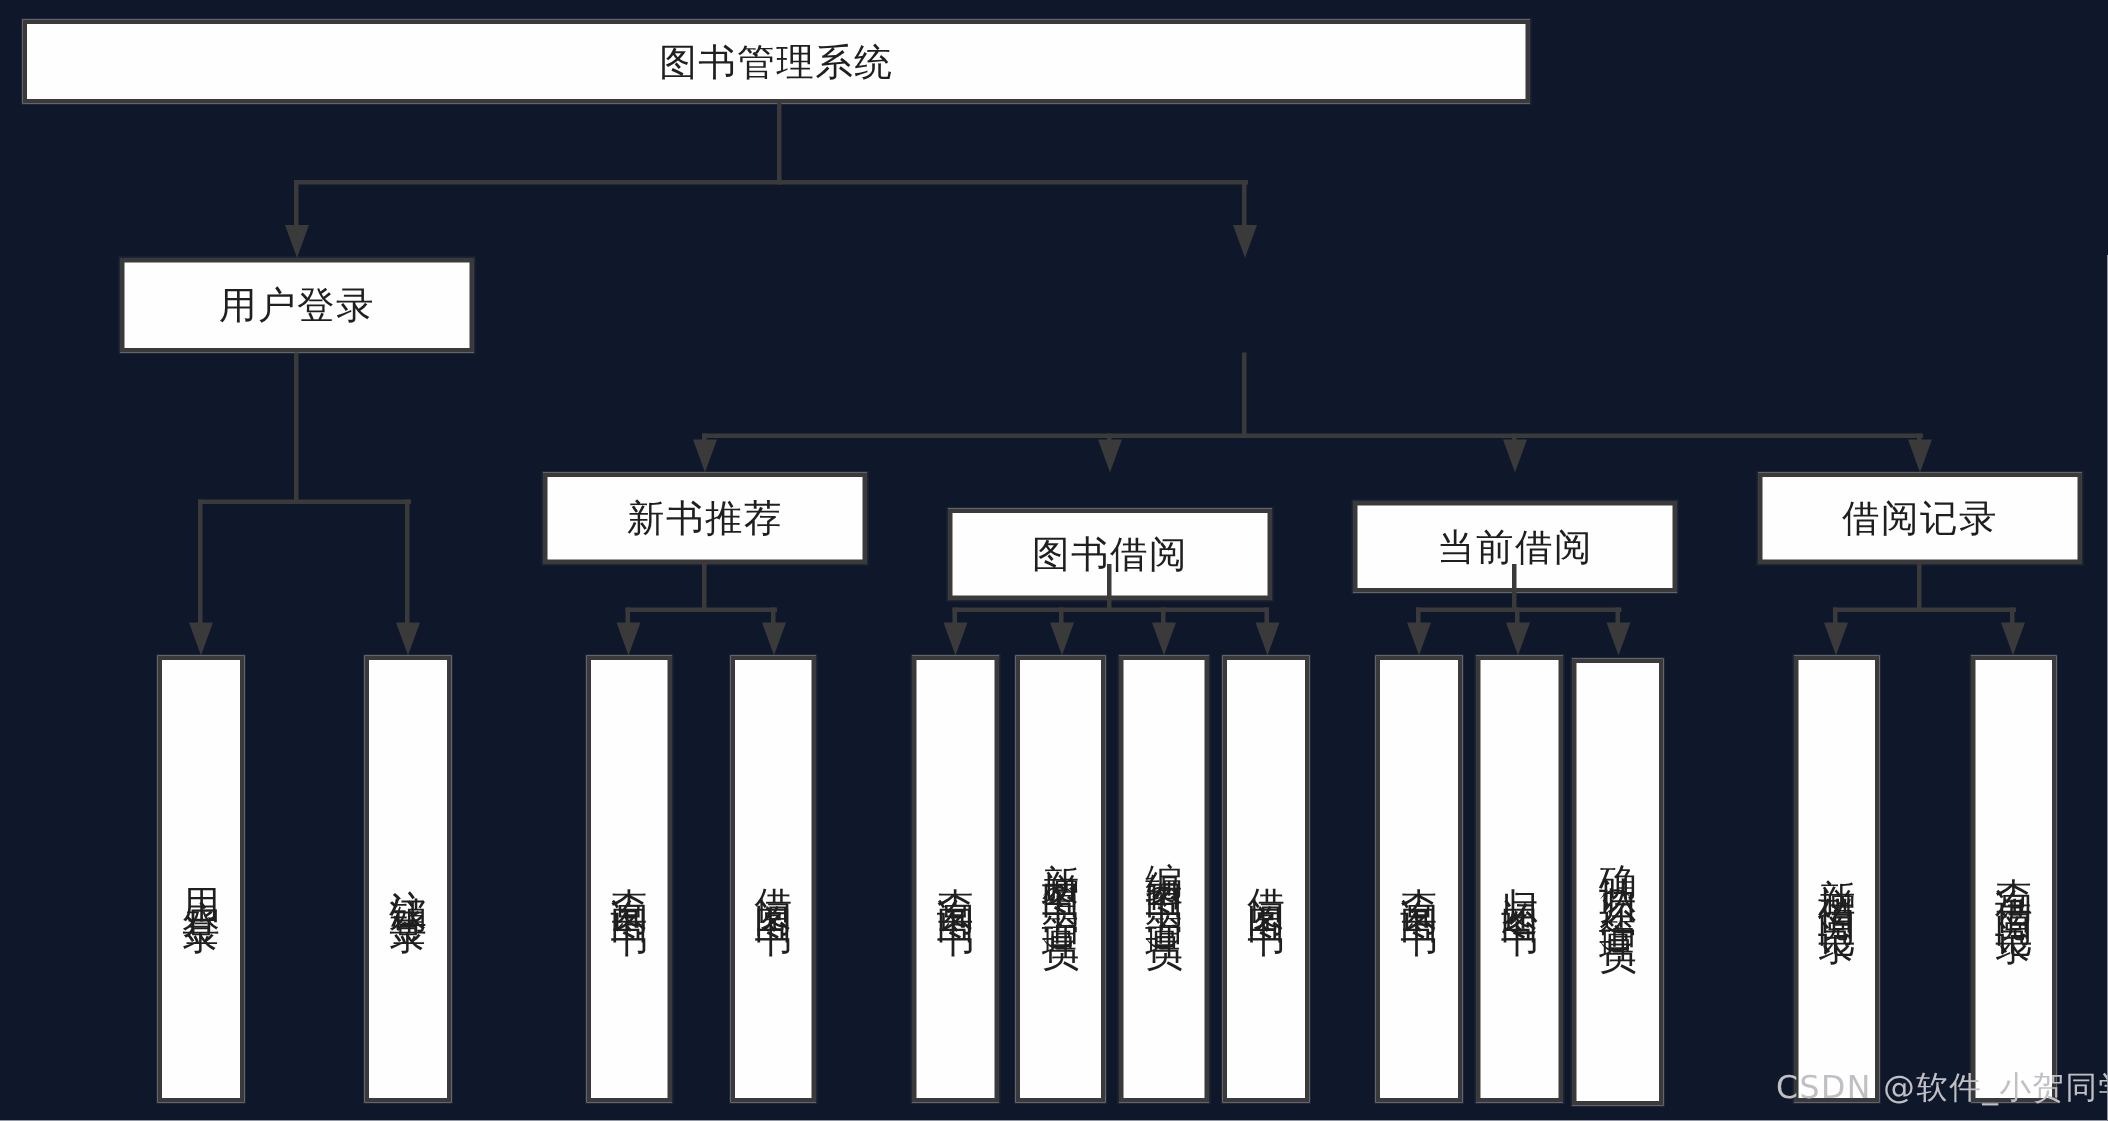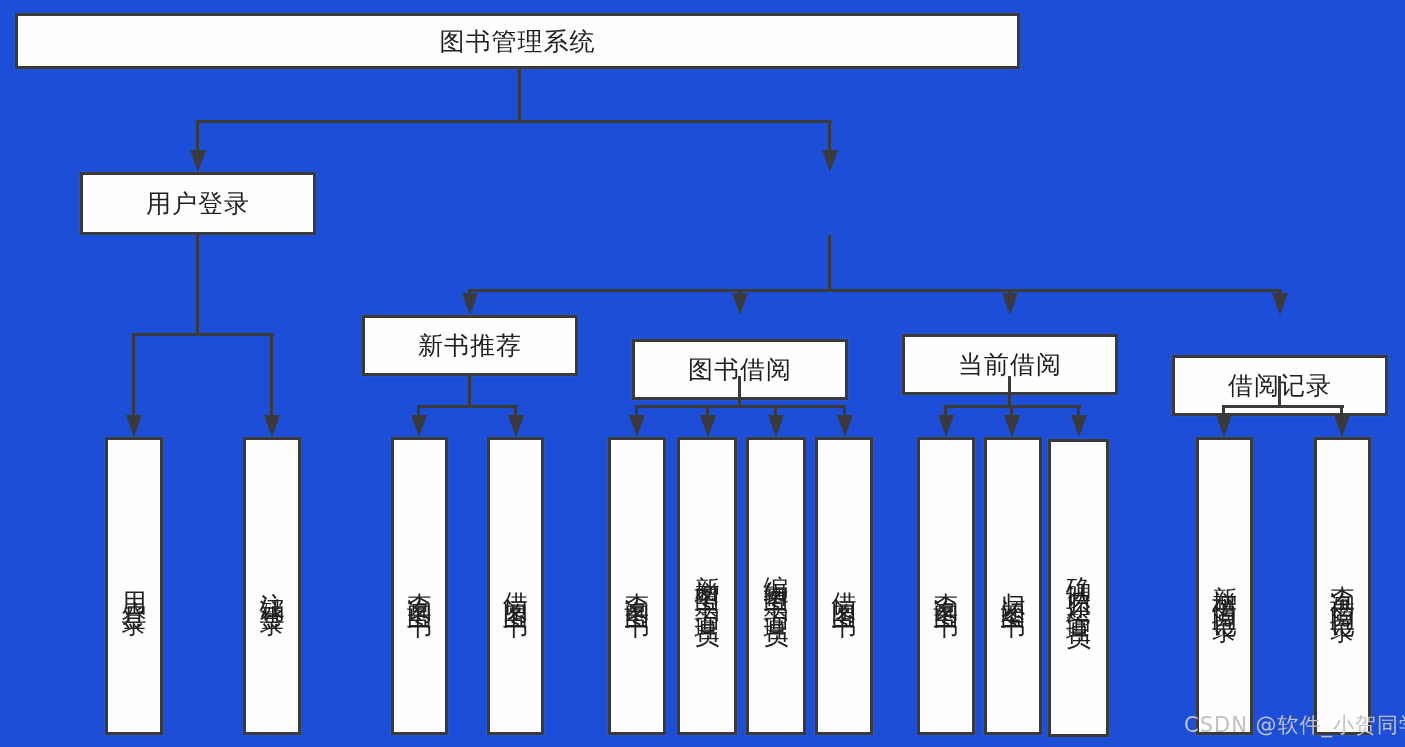--- a/index.html
+++ b/index.html
@@ -1,21 +1,21 @@
 <!DOCTYPE html>
 <html><head>
 <meta charset="utf-8">
 <style>
   * { margin: 0; padding: 0; box-sizing: border-box; }
   html, body { background: #ffffff; }
   #canvas {
     position: relative;
     width: 1405px;
     height: 747px;
-    background: #1d4ed8;
+    background: #0f172a;
     overflow: hidden;
     font-family: "DejaVu Sans", "Liberation Sans", sans-serif;
   }
   .box {
     position: absolute;
     border: 3px solid #3a3a3a;
     background: #fffefe;
     display: flex;
     align-items: center;
     justify-content: center;
@@ -91,21 +91,21 @@
 
   <div class="box" style="left:362px; top:315px; width:216px; height:61px;">
     <span>新书推荐</span>
   </div>
   <div class="box" style="left:632px; top:315px; width:216px; height:61px;margin-top:24px;">
     <span>图书借阅</span>
   </div>
   <div class="box" style="left:902px; top:334px; width:216px; height:61px;">
     <span>当前借阅</span>
   </div>
-  <div class="box" style="left:1172px; top:315px; width:216px; height:61px;margin-top:40px;">
+  <div class="box" style="left:1172px; top:315px; width:216px; height:61px;">
     <span>借阅记录</span>
   </div>
 
   <i class="ln" style="left:468px; top:376px; width:3px; height:32px;"></i>
   <i class="ln" style="left:417px; top:405px; width:101px; height:3px;"></i>
   <i class="ln" style="left:417px; top:405px; width:3px; height:13px;"></i>
   <i class="tri" style="left:411px; top:415px;"></i>
   <i class="ln" style="left:514px; top:405px; width:3px; height:13px;"></i>
   <i class="tri" style="left:508px; top:415px;"></i>
 

